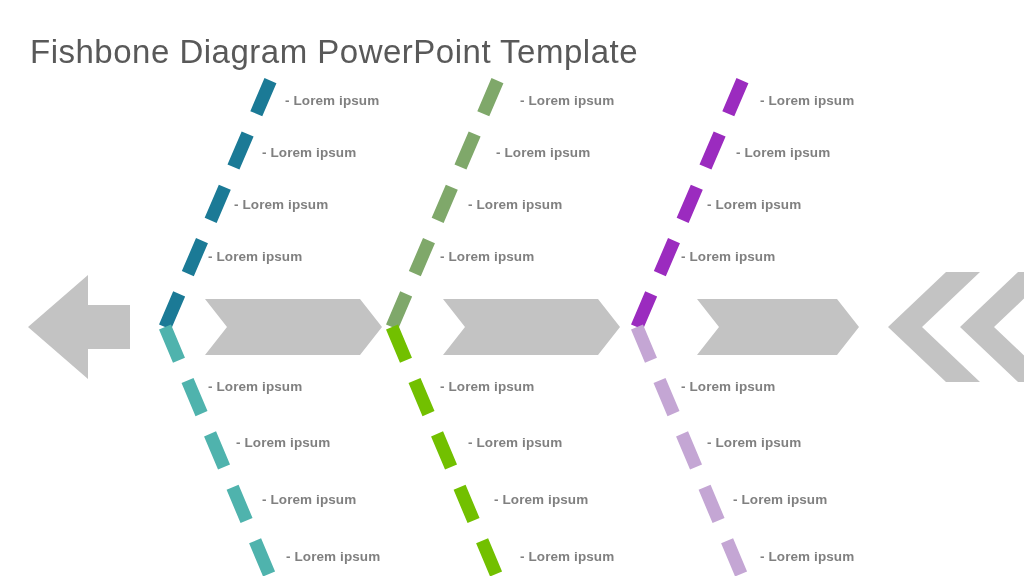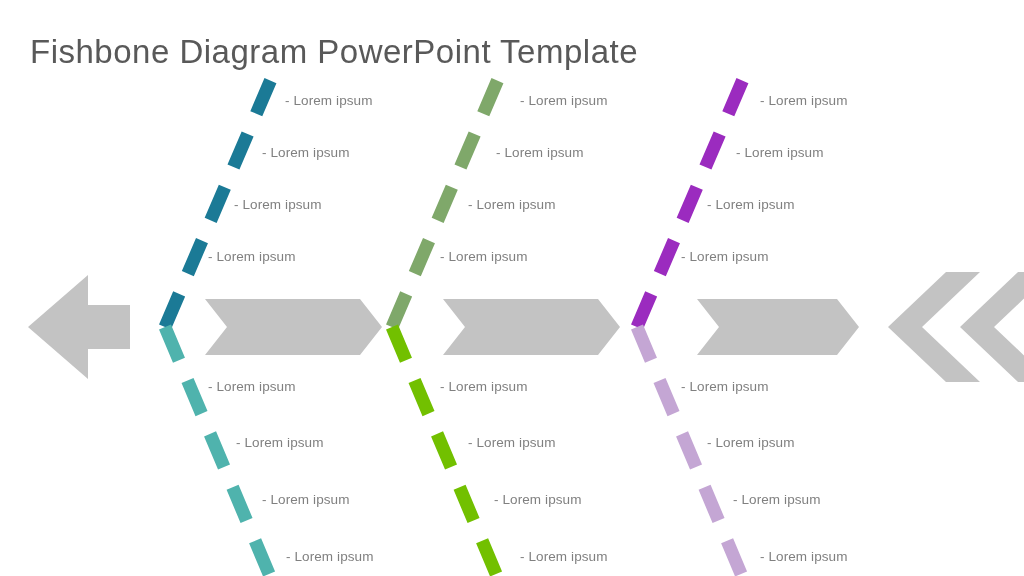--- a/index.html
+++ b/index.html
@@ -44,21 +44,21 @@
     left: 0;
     top: 0;
     width: 1024px;
     height: 576px;
   }
 
   
   .bone-label {
     position: absolute;
     font-size: 13.5px;
-    font-weight: 400;
+    font-weight: 700;
     color: #808080;
     white-space: nowrap;
     line-height: 1;
     transform: translateY(-50%);
     letter-spacing: 0.1px;
   }
 </style>
 </head>
 <body>
 

